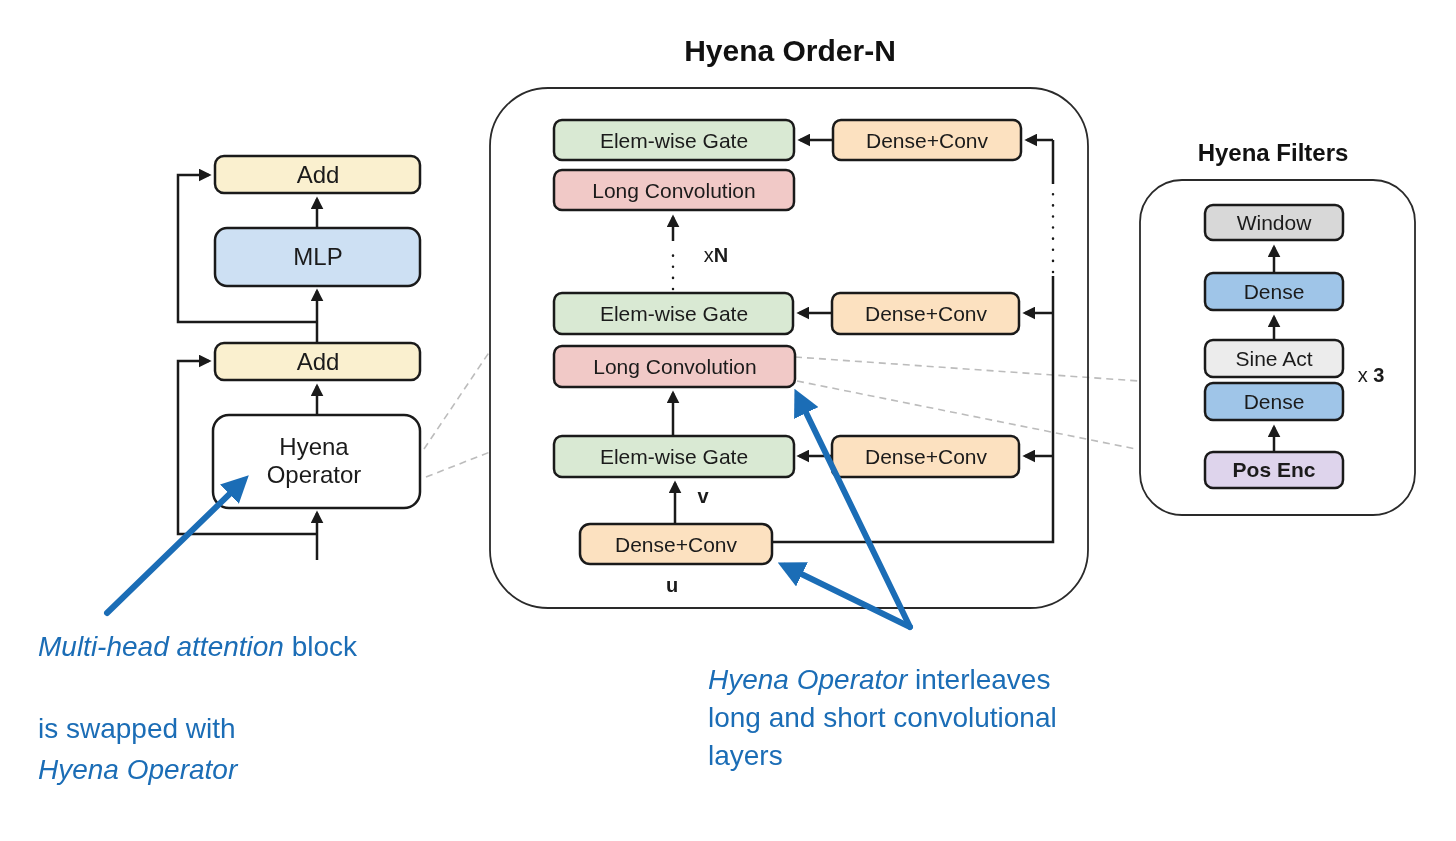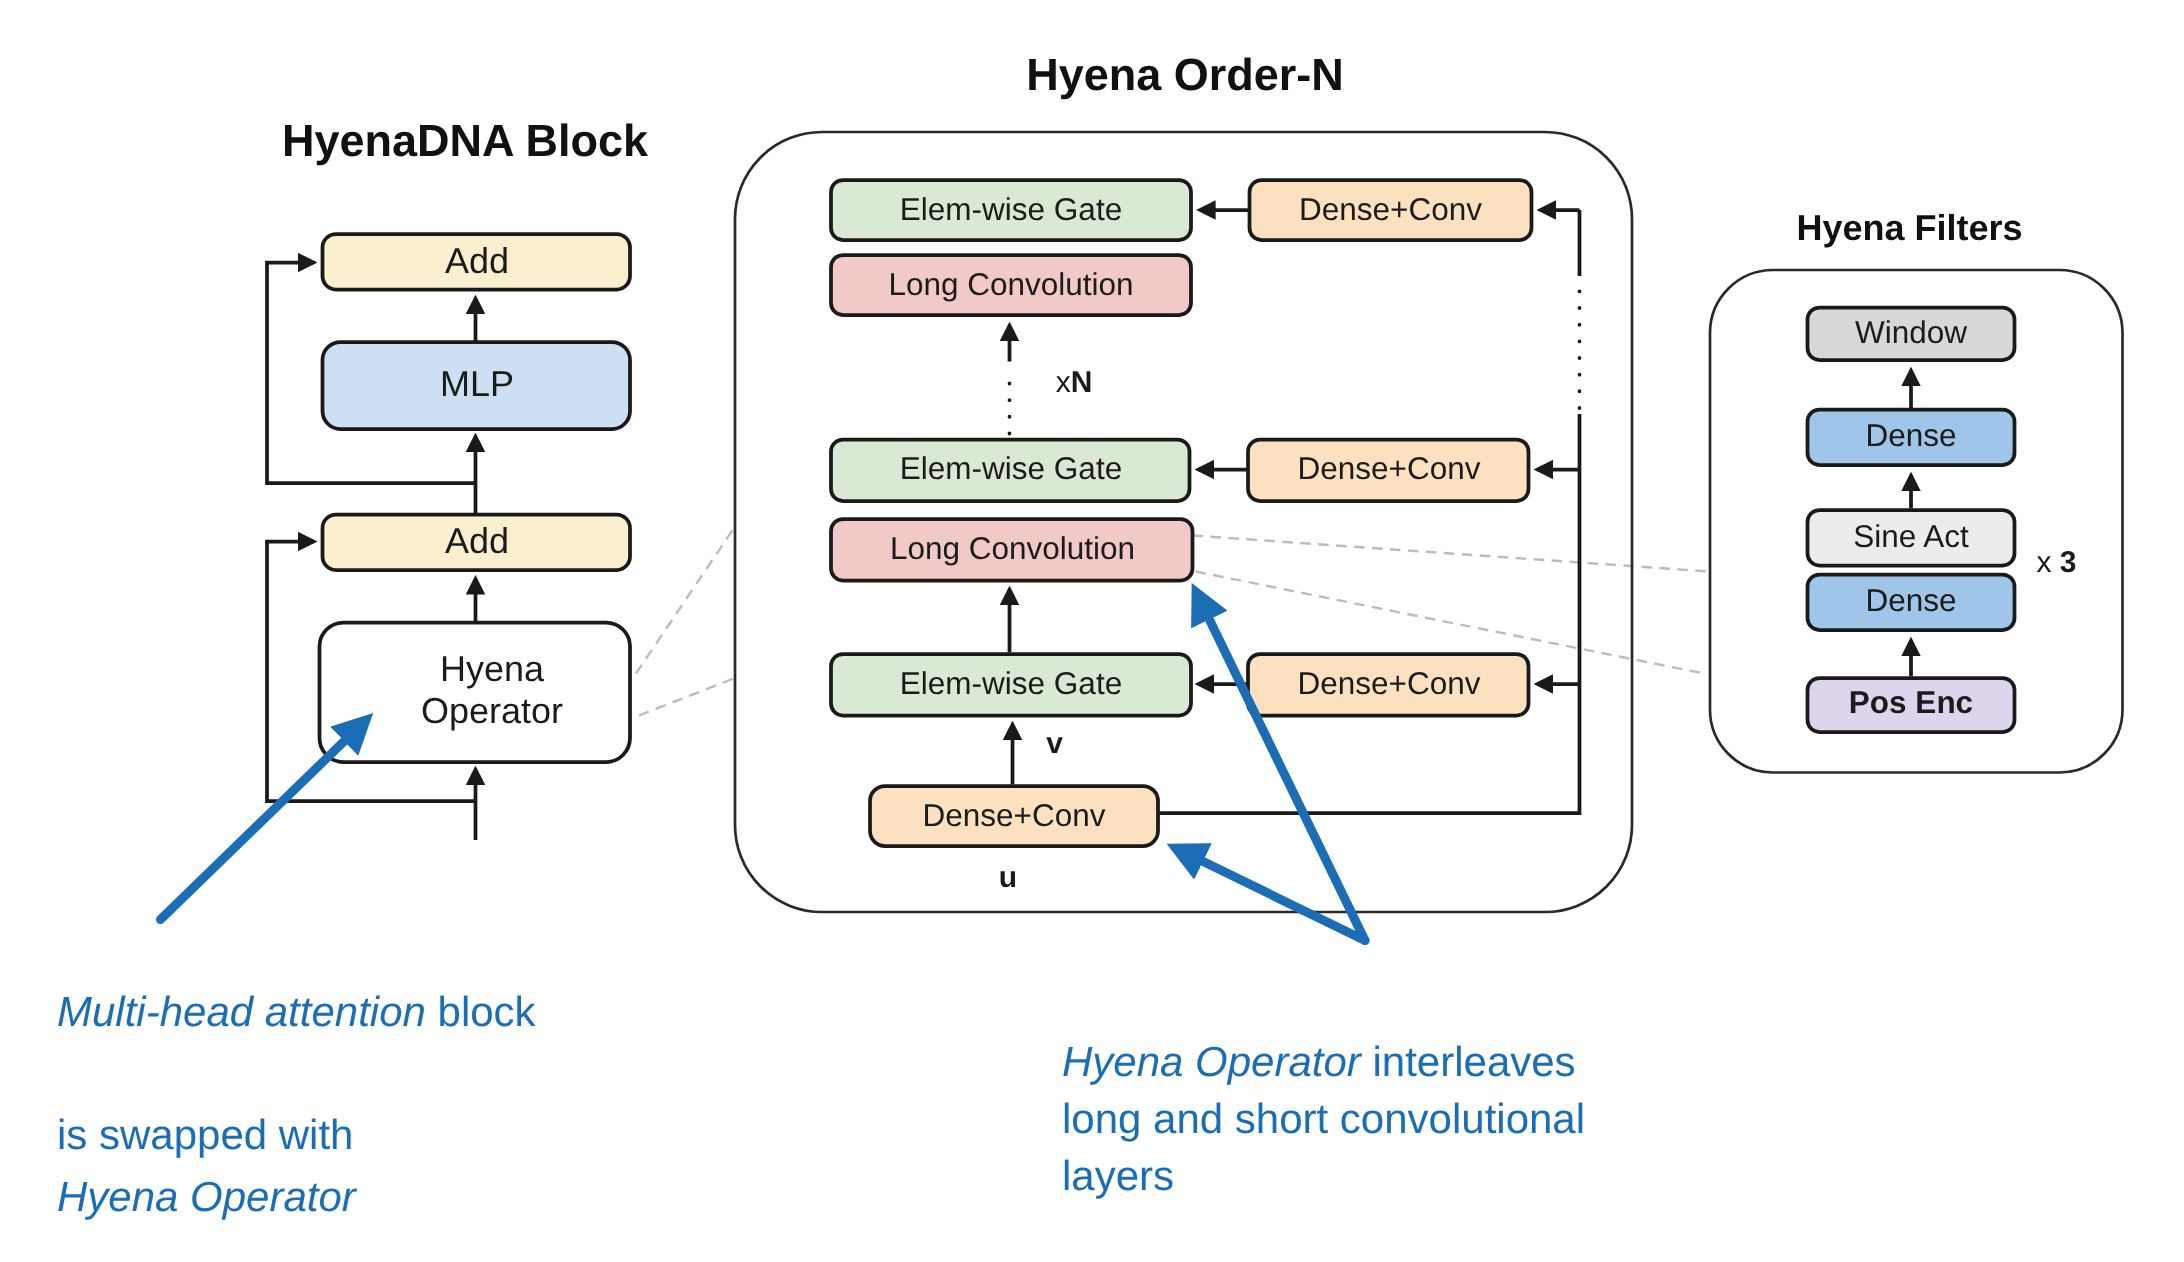--- a/index.html
+++ b/index.html
@@ -9,21 +9,21 @@
   .lbl{position:absolute;transform:translate(-50%,-50%);color:#1b1b1b;white-space:pre-line;
        text-align:center;line-height:1.18;}
   .t-main{font-size:30px;font-weight:bold;color:#111;}
   .t-mid{font-size:30px;font-weight:bold;color:#111;}
   .t-right{font-size:24px;font-weight:bold;color:#111;}
   .b-left{font-size:24px;}
   .b-mid{font-size:21px;}
   .b-right{font-size:21px;}
   .sm{font-size:20px;}
   .bold{font-weight:bold;}
-  .anno{position:absolute;color:#1b6db6;font-size:28px;line-height:1;white-space:nowrap;margin-top:28px;}
+  .anno{position:absolute;color:#1b6db6;font-size:28px;line-height:1;white-space:nowrap;}
   .it{font-style:italic;}
 </style>
 </head>
 <body>
 
 <div class="stage">
 
 <svg width="1456" height="841" viewBox="0 0 1456 841">
   <defs>
     <marker id="mArrow" viewBox="0 0 10 10" markerWidth="13" markerHeight="13" refX="8" refY="5" orient="auto" markerUnits="userSpaceOnUse">
@@ -100,28 +100,27 @@
     <rect x="1205" y="452" width="138" height="36" rx="8" fill="#ded4ec"></rect>
   </g>
 
   <g stroke-width="6" fill="none" stroke-linecap="round">
     <line x1="107" y1="613" x2="243" y2="481" marker-end="url(#mArrowBlue)" stroke="#1b6db6"></line>
     <line x1="910" y1="627" x2="798" y2="396" marker-end="url(#mArrowBlue)" stroke="#1b6db6"></line>
     <line x1="910" y1="627" x2="785" y2="566" marker-end="url(#mArrowBlue)" stroke="#1b6db6"></line>
   </g>
 </svg>
 
-<div class="lbl t-main" style="left:310px;top:95px;">HyenaDNA Block</div>
 <div class="lbl t-mid" style="left:790px;top:51px;">Hyena Order-N</div>
 <div class="lbl t-right" style="left:1273px;top:153px;">Hyena Filters</div>
 
 <div class="lbl b-left" style="left:318px;top:175px;">Add</div>
 <div class="lbl b-left" style="left:318px;top:257px;">MLP</div>
 <div class="lbl b-left" style="left:318px;top:362px;">Add</div>
-<div class="lbl b-left" style="left:328px;top:461px;">Hyena
+<div class="lbl b-left" style="left:314px;top:461px;">Hyena
 Operator</div>
 
 <div class="lbl b-mid" style="left:674px;top:141px;">Elem-wise Gate</div>
 <div class="lbl b-mid" style="left:927px;top:141px;">Dense+Conv</div>
 <div class="lbl b-mid" style="left:674px;top:191px;">Long Convolution</div>
 <div class="lbl sm" style="left:716px;top:256px;"><span>x</span><span class="bold">N</span></div>
 <div class="lbl b-mid" style="left:674px;top:314px;">Elem-wise Gate</div>
 <div class="lbl b-mid" style="left:926px;top:314px;">Dense+Conv</div>
 <div class="lbl b-mid" style="left:675px;top:367px;">Long Convolution</div>
 <div class="lbl b-mid" style="left:674px;top:457px;">Elem-wise Gate</div>

